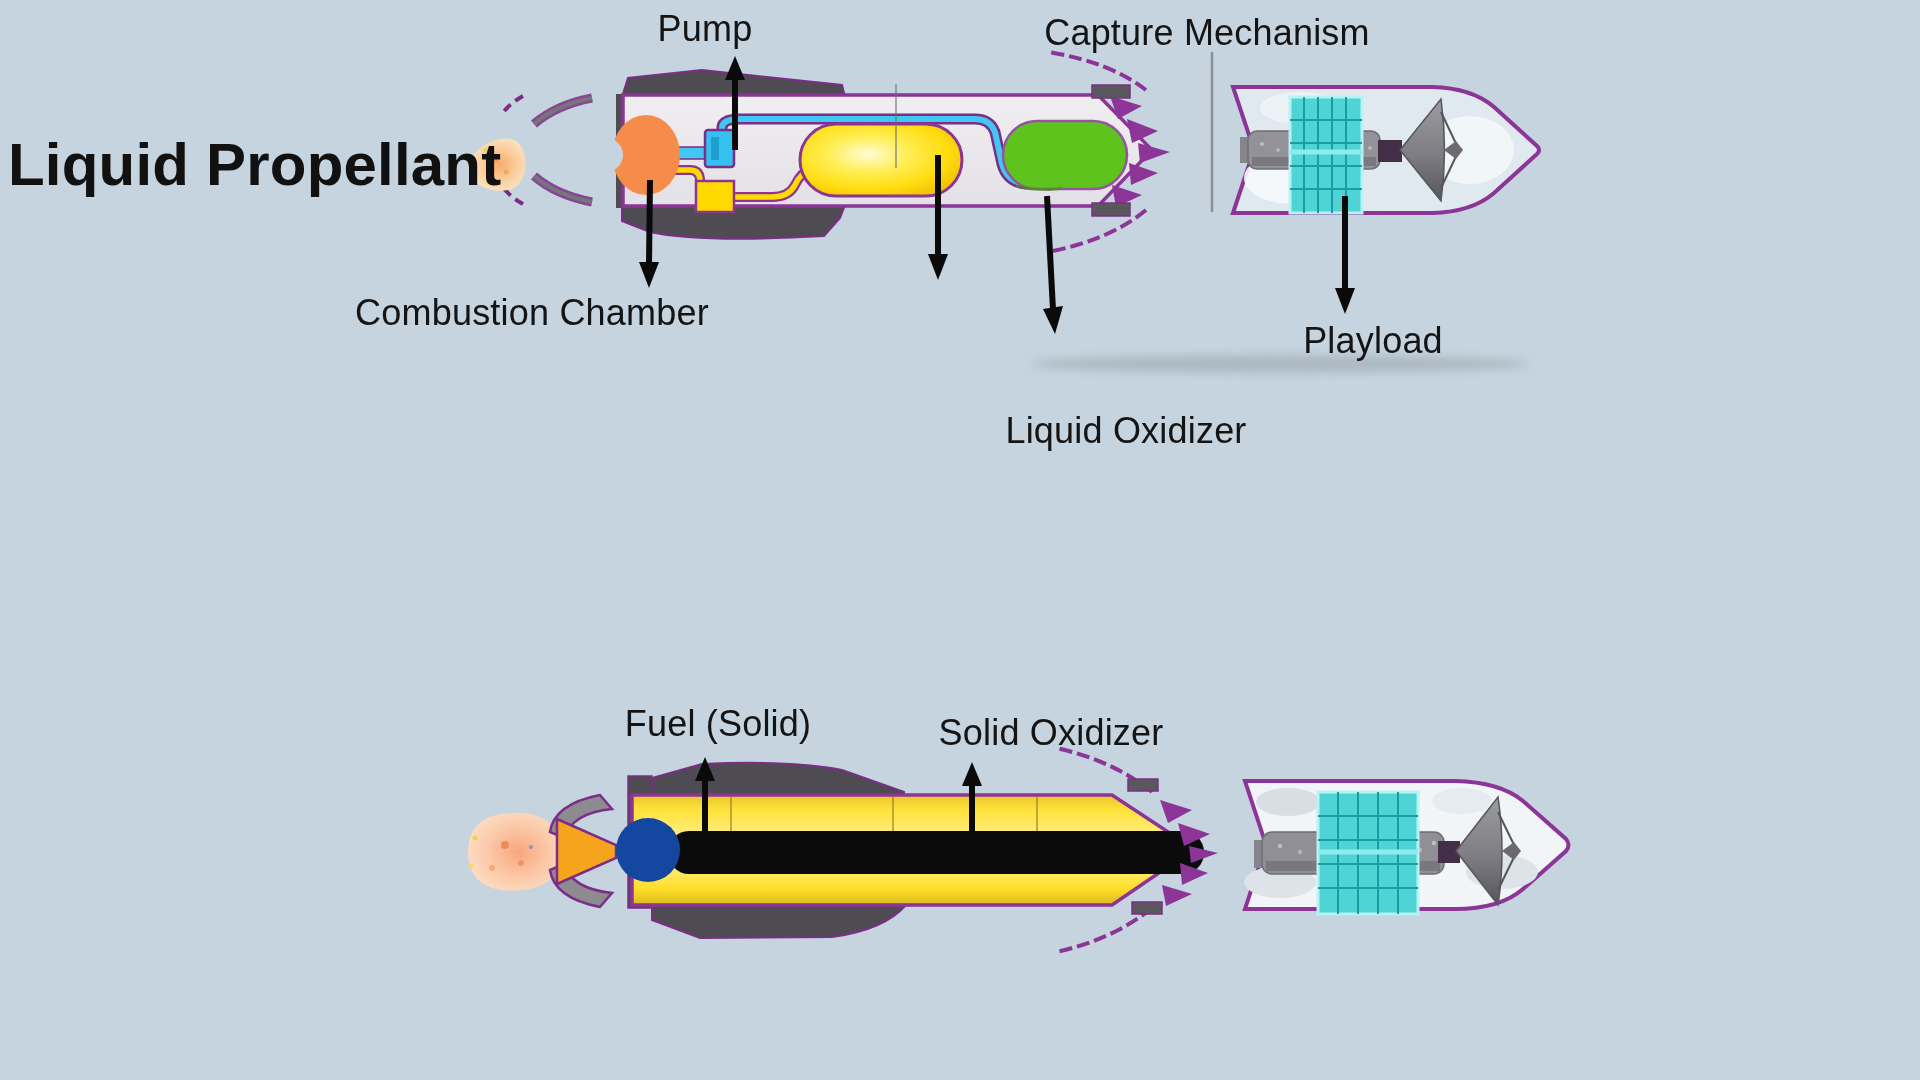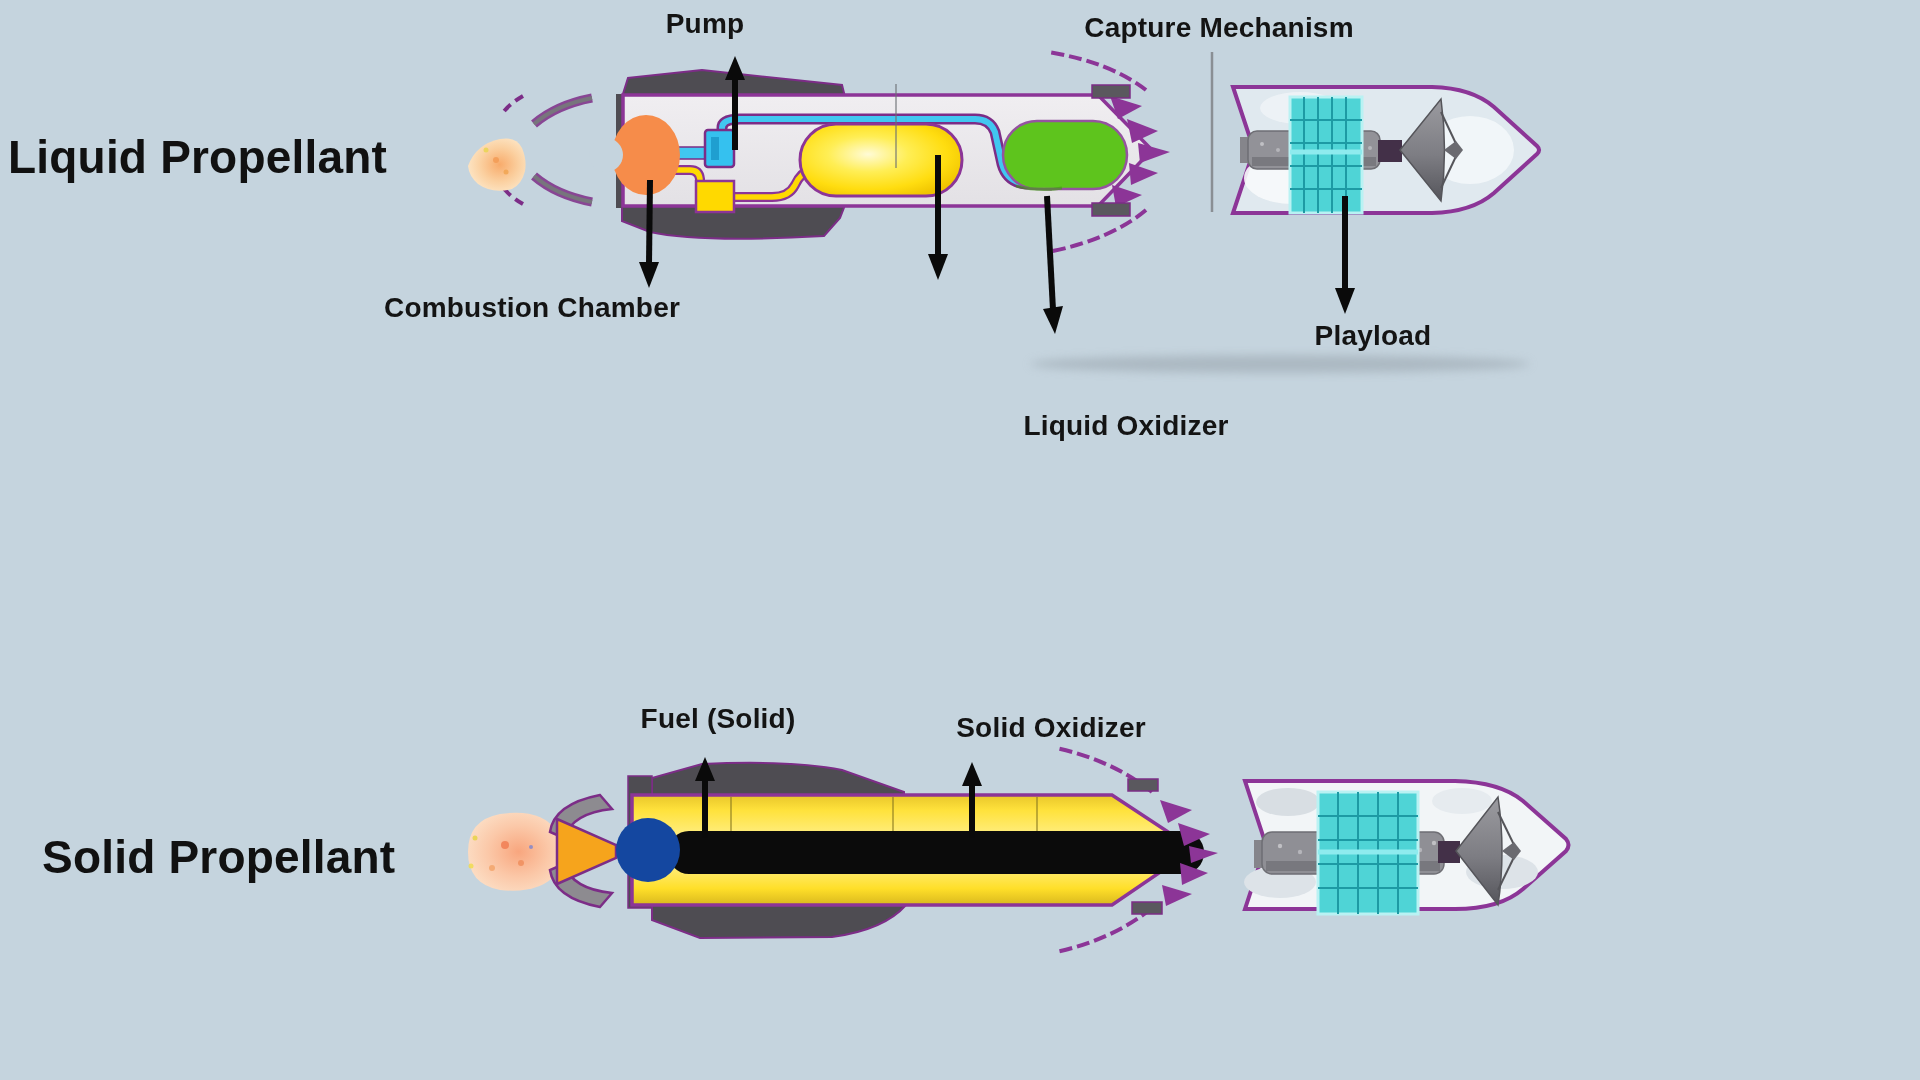--- a/index.html
+++ b/index.html
@@ -5,31 +5,31 @@
   html,body{margin:0;padding:0;}
   body{
     width:1920px;height:1080px;overflow:hidden;position:relative;
     background:#c5d4de;
     font-family:"Liberation Sans",sans-serif;
   }
   #stage{position:absolute;inset:0;width:1920px;height:1080px;}
   svg{position:absolute;left:0;top:0;}
   .label{
     position:absolute;
-    font-weight:700;
-    font-size:28px;
+    font-weight:400;
+    font-size:36px;
     color:#141414;
     letter-spacing:.2px;
     white-space:nowrap;
     transform:translateX(-50%);
   }
   .title{
     position:absolute;
     font-weight:800;
-    font-size:46px;
+    font-size:60px;
     color:#111;
     letter-spacing:.2px;
     white-space:nowrap;
   }
 </style>
 </head>
 <body style="background: rgb(197, 212, 222);">
 
 <div id="stage">
 
@@ -257,23 +257,22 @@
     <g fill="#0a0a0a" stroke="#0a0a0a">
       <line x1="705" y1="838" x2="705" y2="779" stroke-width="6"></line>
       <polygon points="705,757 695,781 715,781" stroke="none"></polygon>
       <line x1="972" y1="838" x2="972" y2="784" stroke-width="6"></line>
       <polygon points="972,762 962,786 982,786" stroke="none"></polygon>
     </g>
   </g>
 </svg>
 
   <div class="title" style="left:8px;top:130px;">Liquid Propellant</div>
-  <div class="title" style="left:42px;top:830px;">Solid Propellant</div>
 
   <div class="label" style="left:705px;top:8px;">Pump</div>
-  <div class="label" style="left:1207px;top:12px;margin-left:12px;">Capture Mechanism</div>
+  <div class="label" style="left:1207px;top:12px;">Capture Mechanism</div>
   <div class="label" style="left:532px;top:292px;">Combustion Chamber</div>
   <div class="label" style="left:1341px;top:320px;margin-left:32px;">Playload</div>
   <div class="label" style="left:1126px;top:410px;">Liquid Oxidizer</div>
 
   <div class="label" style="left:718px;top:703px;">Fuel (Solid)</div>
   <div class="label" style="left:1051px;top:712px;text-align:right;">Solid Oxidizer</div>
 </div>
 
 </body></html>

